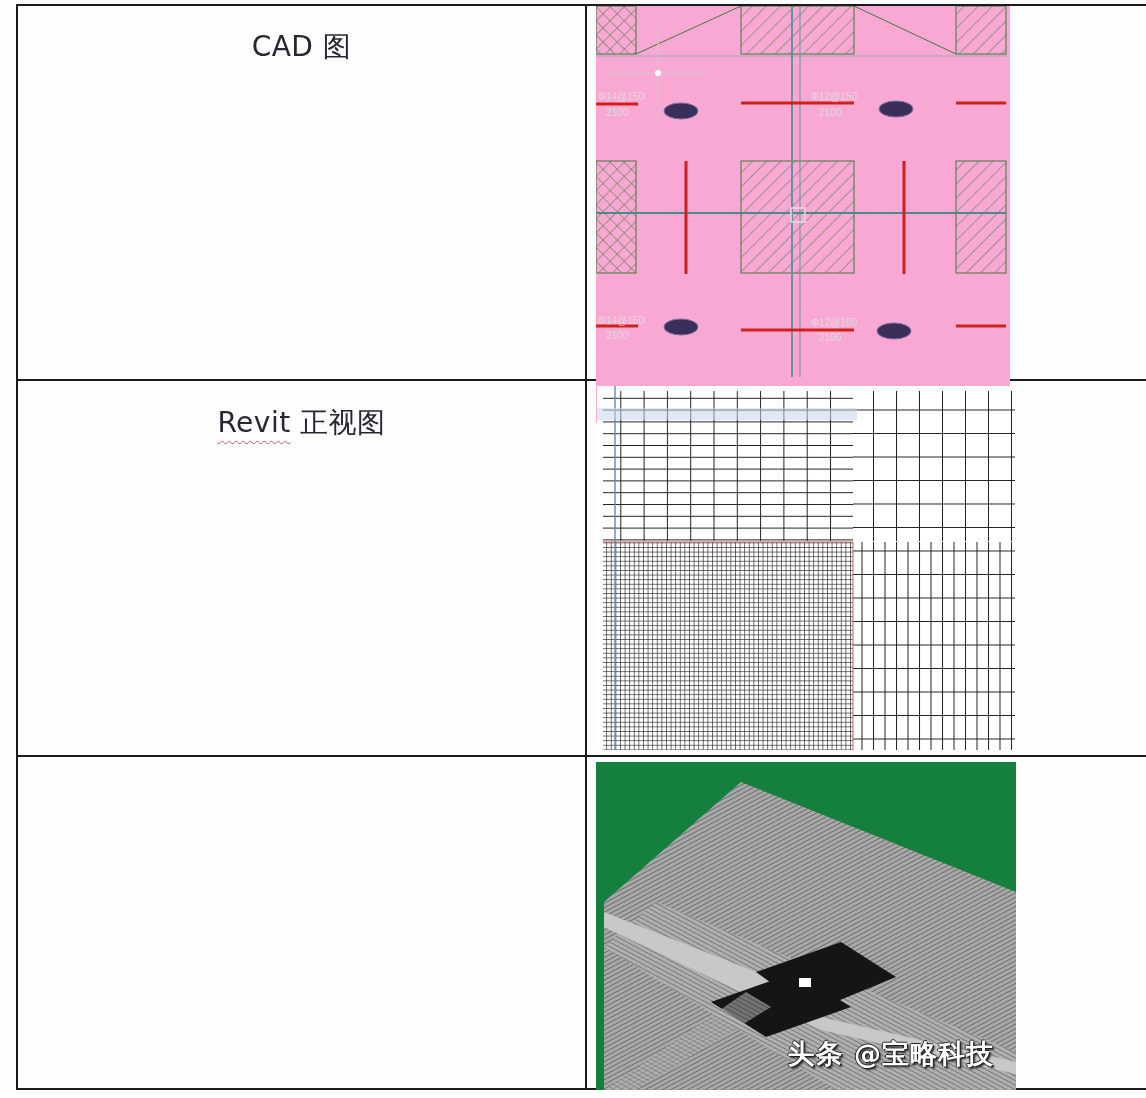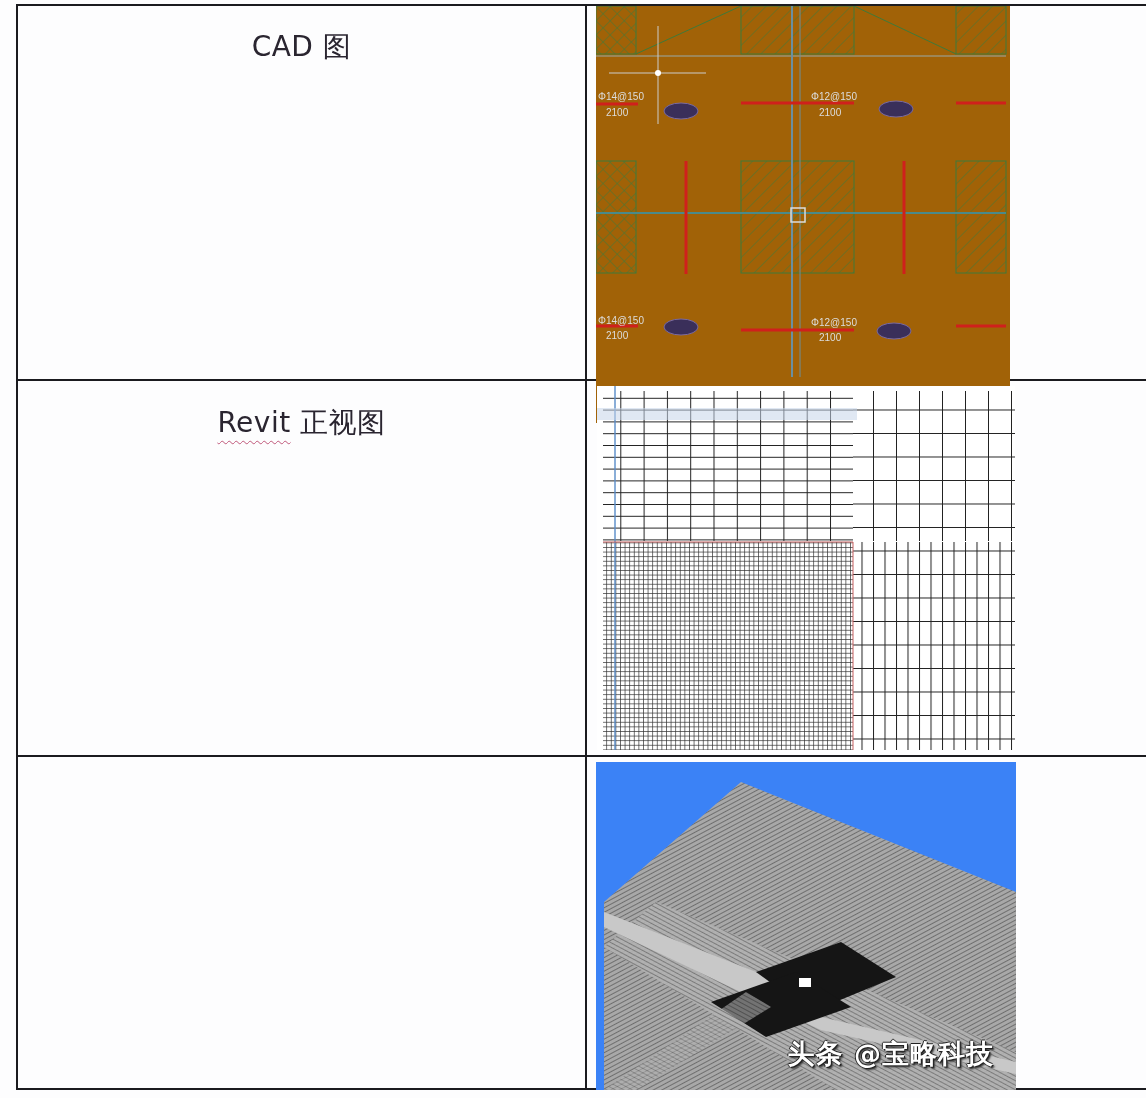--- a/index.html
+++ b/index.html
@@ -19,21 +19,21 @@
 
 <div class="table">
   <div class="hline" style="top:373px"></div>
   <div class="hline" style="top:749px"></div>
   <div class="vline"></div>
 
   <div class="label" style="top:22px">
     <span>CAD</span>
     <span>图</span>
   </div>
-  <div class="img" style="left:578px;top:0;width:414px;height:417px;background:#a16207">
+  <div class="img" style="left:578px;top:0;width:414px;height:417px;background:#f9a8d4">
     <svg width="414" height="371" viewBox="0 0 414 371">
       <defs>
         <pattern id="hatch" width="10" height="10" patternUnits="userSpaceOnUse" patternTransform="rotate(45)">
           <line x1="0" y1="0" x2="0" y2="10" stroke="#3f7a3a" stroke-width="1"></line>
         </pattern>
         <pattern id="xhatch" width="10" height="10" patternUnits="userSpaceOnUse" patternTransform="rotate(45)">
           <line x1="0" y1="0" x2="0" y2="10" stroke="#3f7a3a" stroke-width="1"></line>
           <line x1="0" y1="0" x2="10" y2="0" stroke="#3f7a3a" stroke-width="1"></line>
         </pattern>
       </defs>
@@ -104,21 +104,21 @@
       <rect x="256" y="5" width="162" height="150" fill="url(#g2)"></rect>
       <rect x="6" y="156" width="250" height="208" fill="url(#g3)"></rect>
       <rect x="256" y="156" width="162" height="208" fill="url(#g4)"></rect>
       <line x1="18" y1="0" x2="18" y2="364" stroke="#5a8cc8" stroke-width="2" opacity="0.7"></line>
       <rect x="0" y="22" width="260" height="12" fill="#c7d6ea" opacity="0.55"></rect>
       <line x1="6" y1="156" x2="256" y2="156" stroke="#c86060" stroke-width="1"></line>
       <line x1="256" y1="156" x2="256" y2="364" stroke="#c86060" stroke-width="1"></line>
     </svg>
   </div>
 
-  <div class="img" style="left:578px;top:756px;width:420px;height:328px;background:#3b82f6">
+  <div class="img" style="left:578px;top:756px;width:420px;height:328px;background:#15803d">
     <svg width="420" height="328" viewBox="0 0 420 328">
       <defs>
         <pattern id="stripe" width="4" height="4" patternUnits="userSpaceOnUse" patternTransform="rotate(-28)">
           <rect width="4" height="4" fill="#a8a8a8"></rect>
           <line x1="0" y1="0" x2="4" y2="0" stroke="#606060" stroke-width="1.6"></line>
         </pattern>
         <pattern id="stripe2" width="4" height="4" patternUnits="userSpaceOnUse" patternTransform="rotate(28)">
           <rect width="4" height="4" fill="#b2b2b2"></rect>
           <line x1="0" y1="0" x2="4" y2="0" stroke="#6a6a6a" stroke-width="1.6"></line>
         </pattern>

